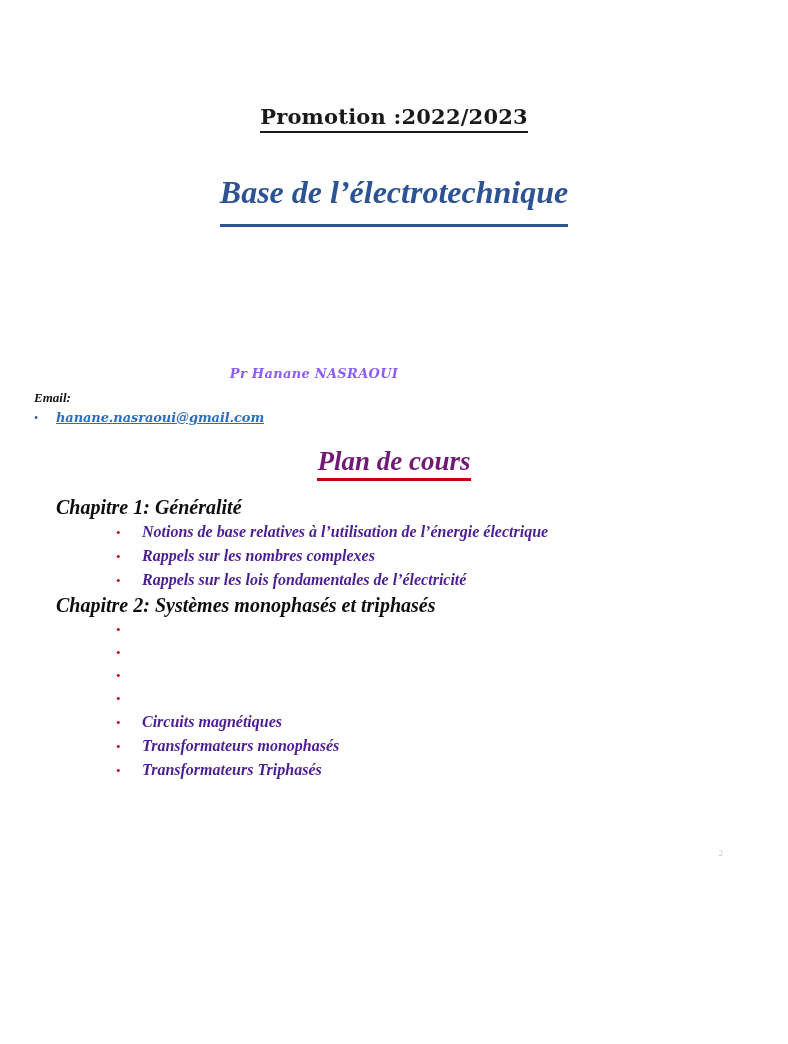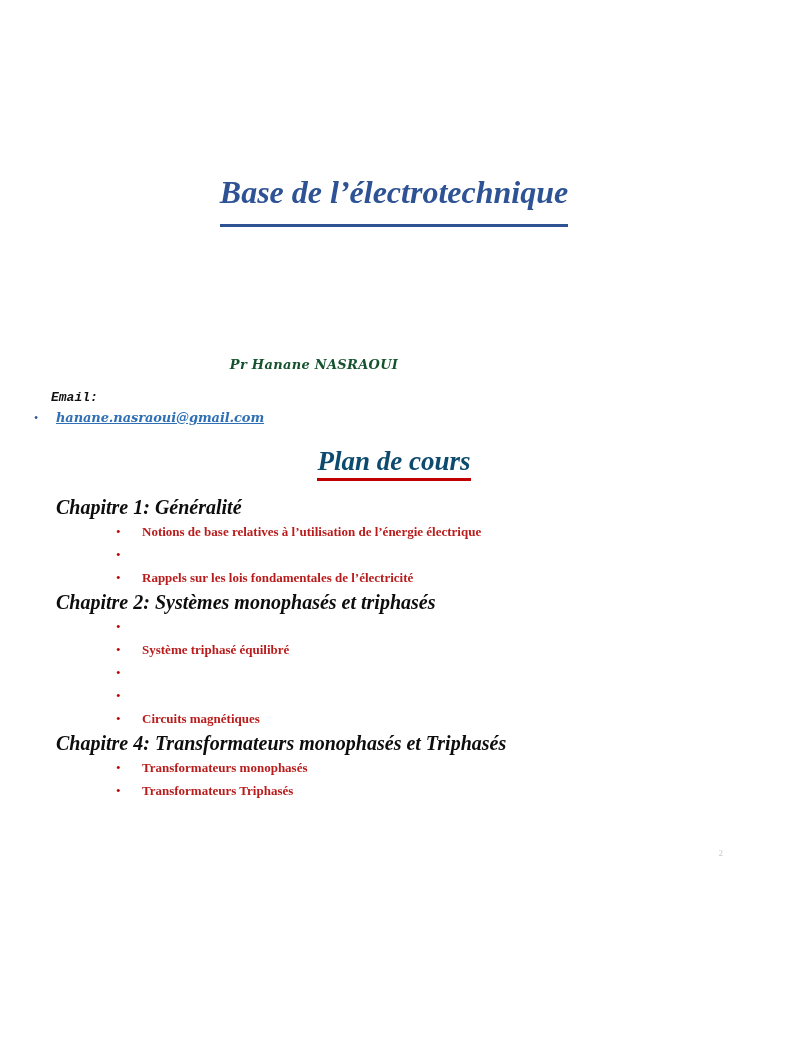--- a/index.html
+++ b/index.html
@@ -51,42 +51,41 @@
   }
   .course-title span {
     border-bottom: 3px solid #2e5395;
     padding-bottom: 14px;
   }
 
   
   .author {
     position: absolute;
     left: 0;
-    top: 357px;
+    top: 366px;
     width: 628px;
     text-align: center;
     font-family: "DejaVu Serif", "Liberation Serif", serif;
     font-size: 13px;
     font-weight: bold;
     font-style: italic;
-    color: #14532d;
+    color: #8b5cf6;
     letter-spacing: 0.3px;
   }
 
   
   .email-label {
     position: absolute;
     left: 34px;
     top: 390px;
-    font-family: Liberation Mono, monospace;
+    font-family: Liberation Serif, serif;
     font-size: 13px;
     font-weight: bold;
     font-style: italic;
     color: #111111;
-    margin-left: 17px;
   }
   .email-row {
     position: absolute;
     left: 34px;
     top: 410px;
     display: flex;
     align-items: baseline;
   }
   .email-row .bullet {
     width: 22px;
@@ -110,21 +109,21 @@
   .plan-heading {
     position: absolute;
     left: 0;
     top: 446px;
     width: 788px;
     text-align: center;
     font-family: "Liberation Serif", "DejaVu Serif", serif;
     font-size: 27px;
     font-weight: bold;
     font-style: italic;
-    color: #0c4a6e;
+    color: #701a75;
   }
   .plan-heading span {
     border-bottom: 3px solid #c00000;
     padding-bottom: 2px;
   }
 
   
   .outline {
     position: absolute;
     left: 0;
@@ -155,41 +154,45 @@
   }
   .topic-item .bullet {
     width: 26px;
     flex: 0 0 26px;
     color: #c00000;
     font-size: 13px;
     line-height: 23px;
   }
   .topic-text {
     font-family: "Liberation Serif", "DejaVu Serif", serif;
-    font-size: 13px;
-    font-weight: bold;
-    color: #b91c1c;
+    font-size: 16px;
+    font-weight: bold;
+    font-style: italic;
+    color: #4c1d95;
     white-space: nowrap;
   }
 
   
   .page-number {
     position: absolute;
     right: 65px;
     top: 848px;
     font-family: "Liberation Serif", "DejaVu Serif", serif;
     font-size: 9px;
     color: #c9c9c9;
   }
 </style>
 </head>
 <body>
 
 <div class="page">
 
+  <div class="promotion">
+    <span>Promotion :2022/2023</span>
+  </div>
 
   <div class="course-title">
     <span>Base de l’électrotechnique</span>
   </div>
 
   <div class="author">Pr  Hanane NASRAOUI</div>
 
   <div class="email-label">Email:</div>
 
   <div class="email-row">
@@ -203,49 +206,48 @@
 
   <div class="outline">
       <div class="chapter-title">Chapitre 1: Généralité</div>
       <ul class="topic-list">
         <li class="topic-item">
           <span class="bullet">•</span>
           <span class="topic-text">Notions de base relatives à l’utilisation de l’énergie électrique</span>
         </li>
         <li class="topic-item">
           <span class="bullet">•</span>
+          <span class="topic-text">Rappels sur les nombres complexes</span>
         </li>
         <li class="topic-item">
           <span class="bullet">•</span>
           <span class="topic-text">Rappels sur les lois fondamentales de l’électricité</span>
         </li>
       </ul>
       <div class="chapter-title">Chapitre 2: Systèmes monophasés et triphasés</div>
       <ul class="topic-list">
         <li class="topic-item">
           <span class="bullet">•</span>
         </li>
         <li class="topic-item">
           <span class="bullet">•</span>
-          <span class="topic-text">Système triphasé équilibré</span>
         </li>
         <li class="topic-item">
           <span class="bullet">•</span>
         </li>
       </ul>
       <ul class="topic-list">
         <li class="topic-item">
           <span class="bullet">•</span>
         </li>
         <li class="topic-item">
           <span class="bullet">•</span>
           <span class="topic-text">Circuits magnétiques</span>
         </li>
       </ul>
-      <div class="chapter-title">Chapitre 4: Transformateurs monophasés et Triphasés</div>
       <ul class="topic-list">
         <li class="topic-item">
           <span class="bullet">•</span>
           <span class="topic-text">Transformateurs monophasés</span>
         </li>
         <li class="topic-item">
           <span class="bullet">•</span>
           <span class="topic-text">Transformateurs Triphasés</span>
         </li>
       </ul>

